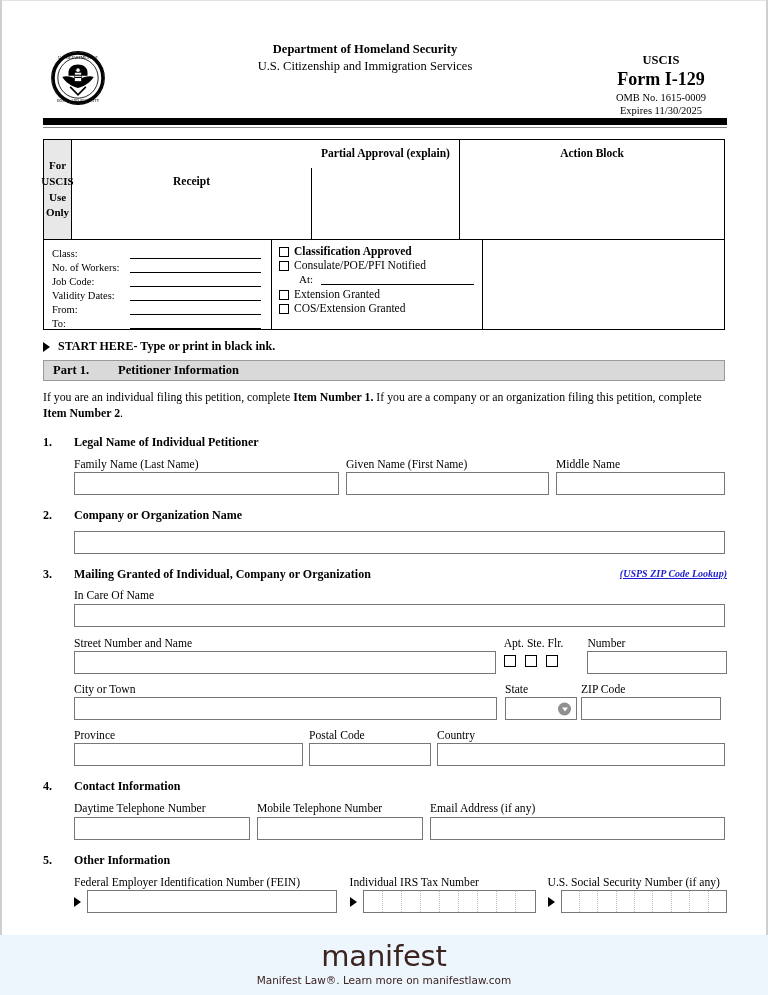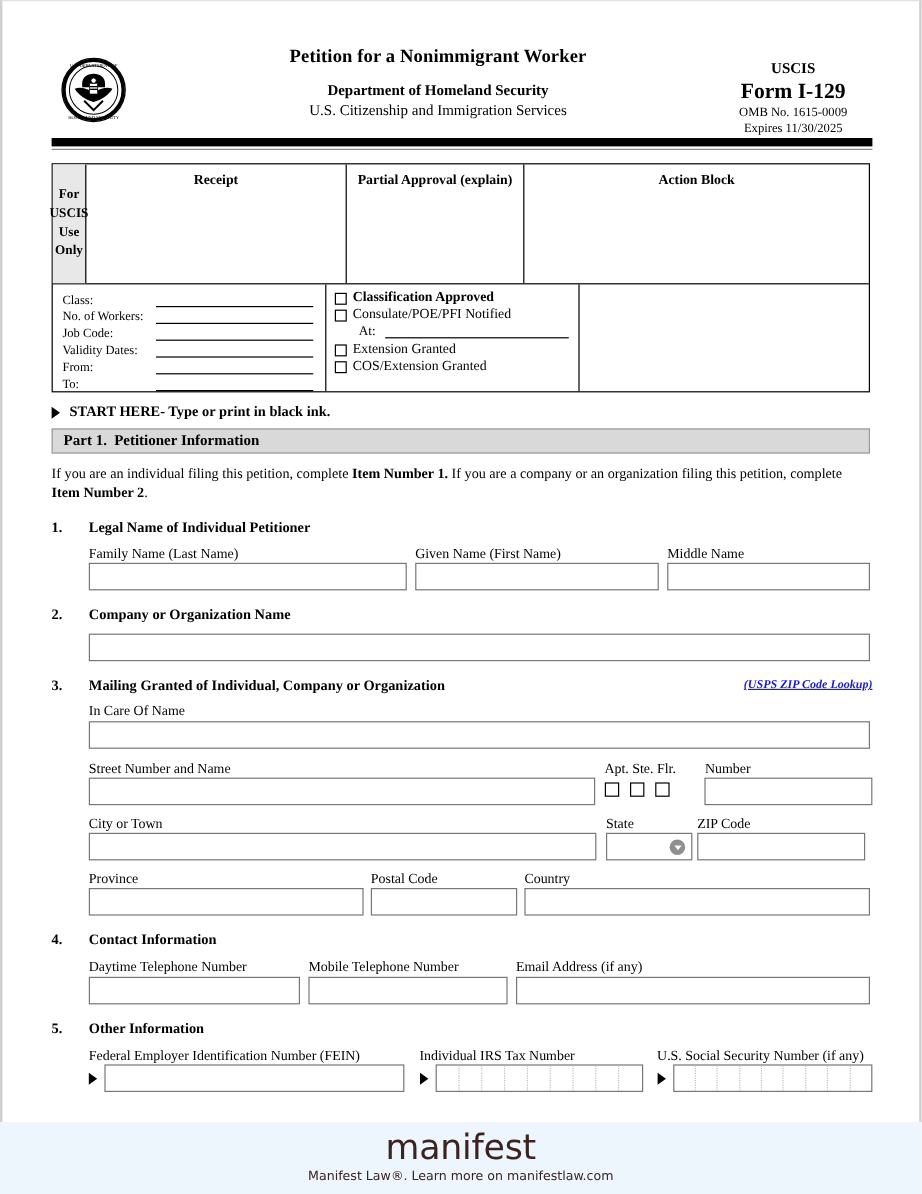--- a/index.html
+++ b/index.html
@@ -96,23 +96,24 @@
     display: flex;
     align-items: center;
     justify-content: center;
   }
   .uscis-only-inner {
     font-size: 11px; font-weight: bold;
     text-align: center;
     line-height: 1.45;
   }
   .cell-receipt {
-    width: 217px;
+    width: 240px;
     border-right: 1px solid #000;
     text-align: center;
+    margin-top: 28px;
   }
   .cell-partial {
     width: 148px;
     border-right: 1px solid #000;
     text-align: center;
   }
   .cell-action {
     flex: 1;
     text-align: center;
   }
@@ -199,21 +200,21 @@
   .part-bar {
     margin-top: 6px;
     background: #d9d9d9;
     border: 1px solid #9a9a9a;
     height: 21px;
     display: flex; align-items: center;
     padding-left: 9px;
     font-size: 12.5px; font-weight: bold;
     width: 682px;
   }
-  .part-bar .pnum { margin-right: 6px; }
+  .part-bar .pnum { margin-right: 29px; }
 
   .intro {
     margin-top: 9px;
     font-size: 11.8px;
     line-height: 1.35;
     width: 682px;
   }
   .intro b { font-weight: bold; }
 
   
@@ -334,21 +335,20 @@
           <rect x="44" y="44" width="12" height="2" fill="#000"></rect>
           <rect x="44" y="48" width="12" height="2" fill="#000"></rect>
           <circle cx="50" cy="36" r="4" fill="#fff" stroke="#000" stroke-width="1.4"></circle>
           <path d="M36 66 C42 72 46 76 50 80 C54 76 58 72 64 66" fill="none" stroke="#000" stroke-width="3"></path>
           <text x="50" y="16" font-size="7" text-anchor="middle" font-family="Liberation Serif, serif" fill="#000">U.S. DEPARTMENT OF</text>
           <text x="50" y="93" font-size="7" text-anchor="middle" font-family="Liberation Serif, serif" fill="#000">HOMELAND SECURITY</text>
         </svg>
       </div>
 
       <div class="header-center">
-        <div class="form-title">Petition for a Nonimmigrant Worker</div>
         <div class="dhs-line">Department of Homeland Security</div>
         <div class="uscis-line">U.S. Citizenship and Immigration Services</div>
       </div>
 
       <div class="header-right">
         <div class="hr-uscis">USCIS</div>
         <div class="hr-form">Form I-129</div>
         <div class="hr-omb">OMB No. 1615-0009</div>
         <div class="hr-exp">Expires 11/30/2025</div>
       </div>

